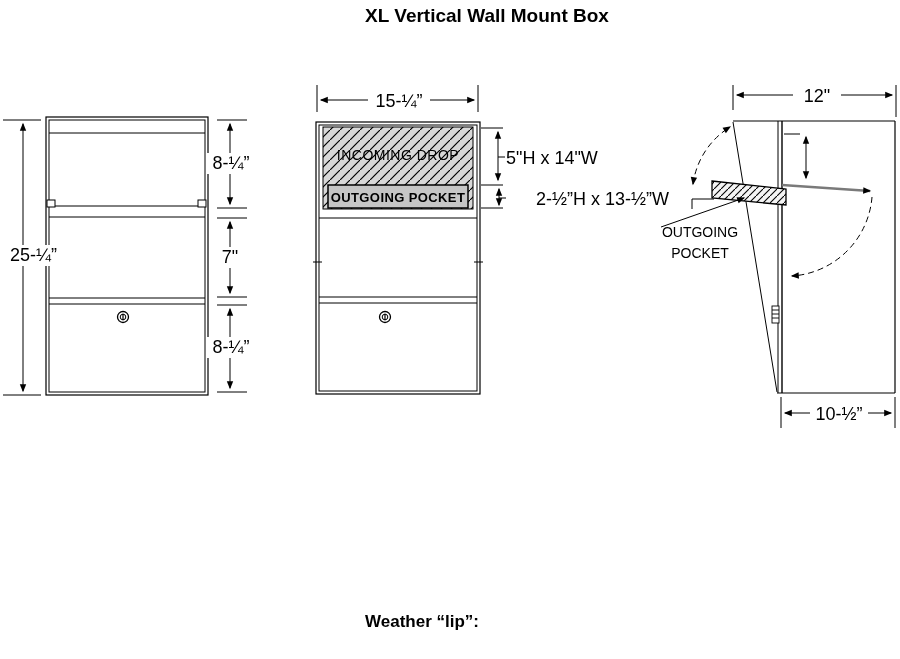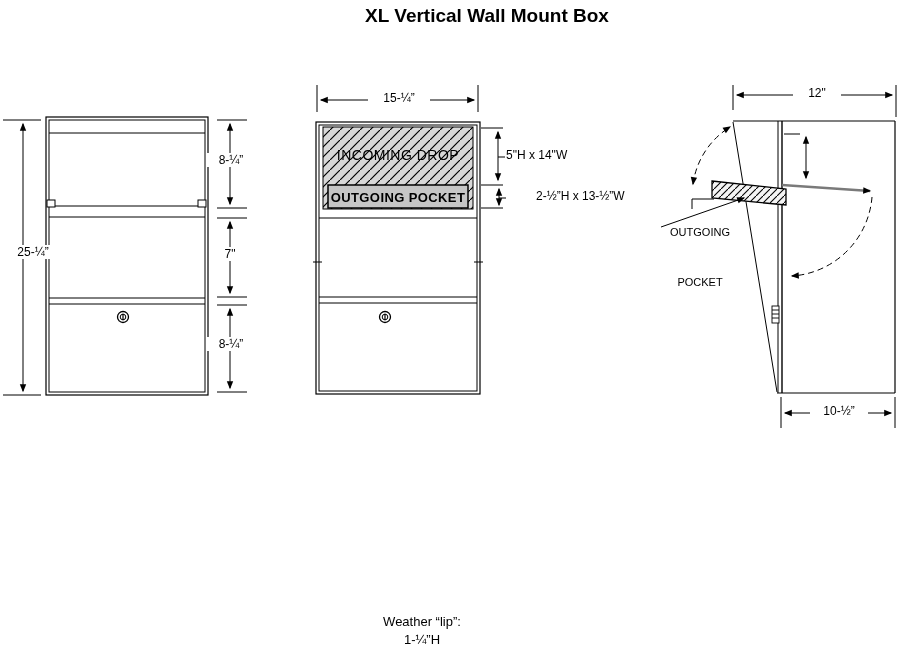--- a/index.html
+++ b/index.html
@@ -1,29 +1,29 @@
 <!DOCTYPE html>
 <html><head>
 <meta charset="utf-8">
 <style>
   html,body{margin:0;padding:0;background:#fff;}
   #canvas{position:relative;width:900px;height:659px;background:#fff;overflow:hidden;
           font-family:"Liberation Sans",sans-serif;color:#000;padding-left:11px;}
   svg{position:absolute;left:0;top:0;}
   .lbl{position:absolute;white-space:nowrap;color:#000;
        font-family:"Liberation Sans",sans-serif;}
-  .dim{font-size:12px;}
+  .dim{font-size:18px;}
   .bg{background:#fff;padding:0 2px;}
   .ctr{text-align:center;}
   .title{font-size:19px;font-weight:bold;}
   .drop-lbl{font-size:14px;letter-spacing:.5px;}
   .pocket-lbl{font-size:13px;font-weight:bold;letter-spacing:.4px;}
   .sideview-lbl{font-size:15.5px;line-height:17px;}
-  .outgoing-lbl{font-size:11px;line-height:21px;}
-  .note{font-size:13px;line-height:18px;}
+  .outgoing-lbl{font-size:14px;line-height:21px;}
+  .note{font-size:17px;line-height:18px;font-weight:bold;}
 </style>
 </head>
 <body>
 
 <div id="canvas">
 
   <svg width="900" height="659" viewBox="0 0 900 659">
     <defs>
       <marker id="arr" viewBox="0 0 10 10" refX="8.5" refY="5" markerWidth="11" markerHeight="8" markerUnits="userSpaceOnUse" orient="auto-start-reverse">
         <path d="M0,1 L10,5 L0,9 Z" fill="#000"></path>
@@ -153,22 +153,21 @@
 
   <div class="lbl dim bg ctr" style="left:368px;top:91px;width:58px;">15-¼”</div>
   <div class="lbl drop-lbl ctr" style="left:323px;top:147px;width:150px;">INCOMING DROP</div>
   <div class="lbl pocket-lbl ctr" style="left:328px;top:190px;width:140px;">OUTGOING POCKET</div>
   <div class="lbl dim" style="left:506px;top:148px;">5"H x 14"W</div>
   <div class="lbl dim" style="left:536px;top:189px;">2-½”H x 13-½”W</div>
 
   <div class="lbl dim bg ctr" style="left:793px;top:86px;width:44px;">12"</div>
   <div class="lbl outgoing-lbl ctr" style="left:648px;top:222px;width:104px;">
     <span style="display:block;">OUTGOING</span>
-    <span style="display:block;margin-top:29px;">POCKET</span>
+    <span style="display:block;">POCKET</span>
   </div>
   <div class="lbl dim bg ctr" style="left:810px;top:404px;width:54px;text-align:center;">10-½”</div>
 
   <div class="lbl note ctr" style="left:322px;top:613px;width:200px;">
     <span style="display:block;">Weather “lip”:</span>
-    <span style="display:block;">1-¼”H</span>
   </div>
 
 </div>
 
 </body></html>

